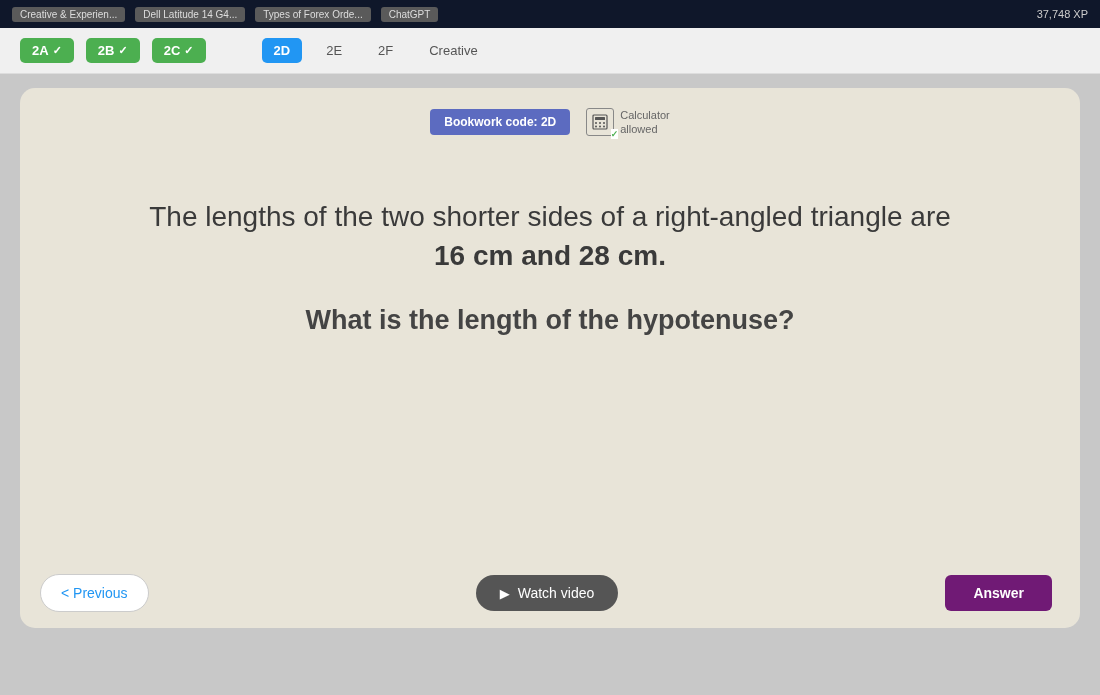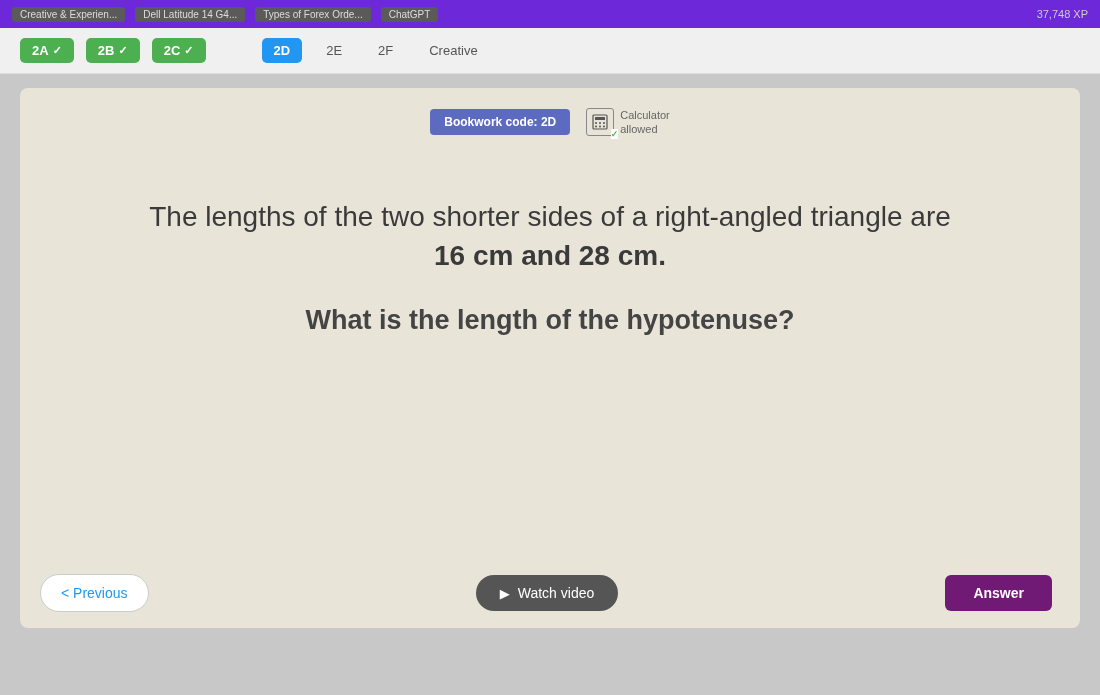--- a/index.html
+++ b/index.html
@@ -9,21 +9,21 @@
       background: #c8c8c8;
       width: 1100px;
       height: 695px;
       overflow: hidden;
       position: relative;
     }
 
     
     .browser-bar {
       height: 28px;
-      background: #6d28d9;
+      background: #0f172a;
       display: flex;
       align-items: center;
       justify-content: flex-end;
       padding: 0 12px;
       gap: 10px;
     }
     .browser-tab {
       background: #5a5a5a;
       color: #ddd;
       font-size: 10px;
@@ -83,21 +83,21 @@
     .nav-btn.plain {
       background: none;
       color: #555;
       font-weight: 500;
     }
 
     
     .main-content {
       background: #e8e4d8;
       margin: 14px 20px;
-      border-radius: 8px;
+      border-radius: 15px;
       padding: 20px 30px 20px 30px;
       min-height: 540px;
       position: relative;
     }
 
     
     .bookwork-row {
       display: flex;
       align-items: center;
       justify-content: center;

